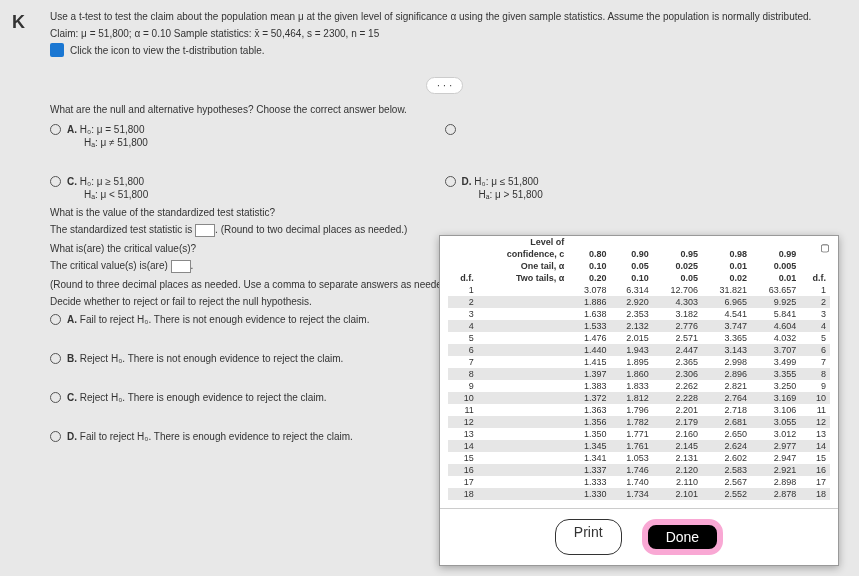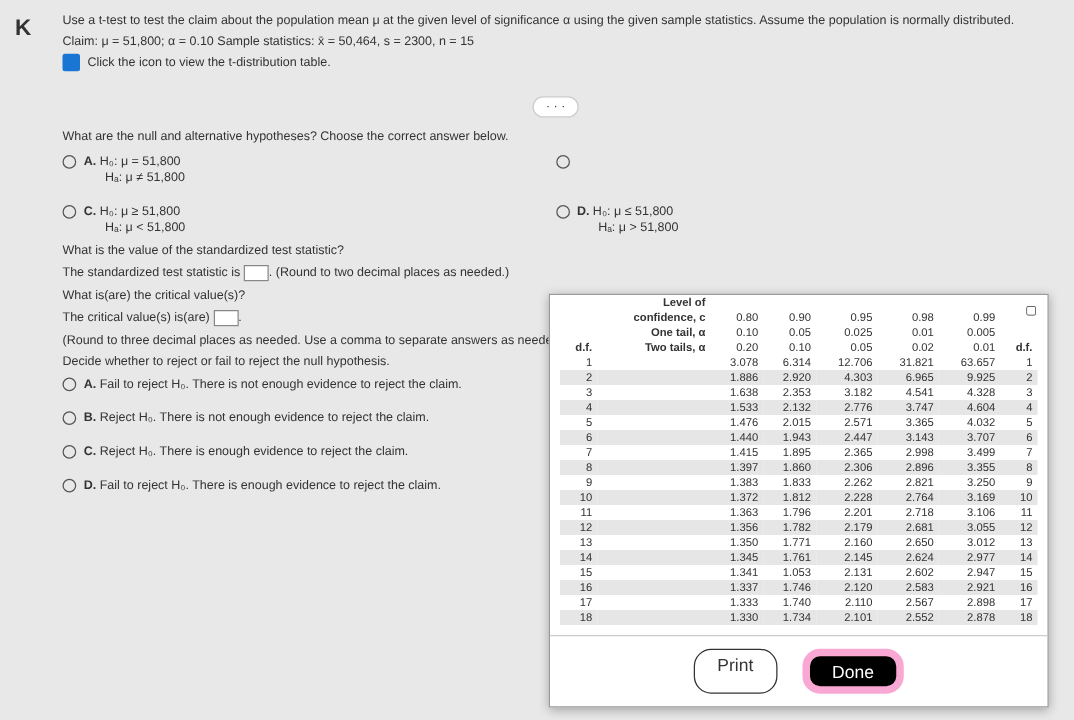--- a/index.html
+++ b/index.html
@@ -6,34 +6,34 @@
 body{background:#e8e8e8;width:859px;height:576px;overflow:hidden;font-size:10px;color:#333;position:relative}
 .page{padding:10px 20px 10px 50px;position:relative;height:100%}
 .back-arrow{position:absolute;left:12px;top:12px;font-size:18px;font-weight:bold;cursor:pointer}
 .intro{margin-bottom:4px;line-height:1.4}
 .claim{margin-bottom:4px}
 .icon-link{display:flex;align-items:center;gap:6px;margin-bottom:20px}
 .icon-square{width:14px;height:14px;background:#1976d2;border-radius:2px;display:inline-block}
 .section-divider{position:relative;width:100%;display:flex;justify-content:center;margin:10px 0}
 .div-btn{background:#fff;border:1px solid #ccc;border-radius:10px;padding:2px 10px;font-size:10px}
 .question{margin-bottom:8px}
-.options{display:flex;flex-wrap:wrap;gap:8px 0}
+.options{display:flex;flex-wrap:wrap;gap:20px 0}
 .opt{width:50%;display:flex;align-items:flex-start;gap:6px;margin-bottom:6px}
 .radio{width:11px;height:11px;border:1px solid #555;border-radius:50%;margin-top:1px;flex-shrink:0}
 .opt-text{line-height:1.3}
 .sub{padding-left:17px}
 .stat-line{margin-bottom:6px}
 .input-box{display:inline-block;width:20px;height:13px;border:1px solid #888;background:#fff;vertical-align:middle}
 .decide-opts .opt{width:100%}
 .popup{position:absolute;right:20px;top:235px;width:400px;background:#fff;border:1px solid #999;box-shadow:0 2px 8px rgba(0,0,0,.3)}
 .popup-title{padding:10px;font-size:13px;text-align:left;border-bottom:1px solid #ccc}
 .ttable{width:100%;border-collapse:collapse;font-size:9px}
 .ttable th,.ttable td{padding:1px 4px;text-align:right;border:0}
 .ttable .lbl{text-align:right;font-weight:bold}
-.ttable thead td{font-weight:normal}
+.ttable thead td{font-weight:bold}
 .ttable tbody tr:nth-child(even){background:#e6e6e6}
 .ttable tbody tr:nth-child(odd){background:#fff}
 .popup-footer{display:flex;justify-content:center;gap:20px;padding:10px;border-top:1px solid #ccc}
 .pbtn{padding:4px 18px;border-radius:14px;font-size:14px;cursor:pointer}
 .pbtn.print{background:#fff;border:1px solid #333;color:#333}
 .pbtn.done{background:#000;border:6px solid #f9a8d4;color:#fff}
 .hdr-row td{background:#fff!important;font-weight:bold}
 .close-icon{position:absolute;right:6px;top:6px;width:14px;height:14px;cursor:pointer;font-size:10px;text-align:center}
 .tbl-wrap{max-height:290px;overflow:hidden;padding:0 8px 8px}
 </style>
@@ -170,21 +170,21 @@
             <td>9.925</td>
             <td>2</td>
           </tr>
           <tr>
             <td>3</td>
             <td></td>
             <td>1.638</td>
             <td>2.353</td>
             <td>3.182</td>
             <td>4.541</td>
-            <td>4.328</td>
+            <td>5.841</td>
             <td>3</td>
           </tr>
           <tr>
             <td>4</td>
             <td></td>
             <td>1.533</td>
             <td>2.132</td>
             <td>2.776</td>
             <td>3.747</td>
             <td>4.604</td>

